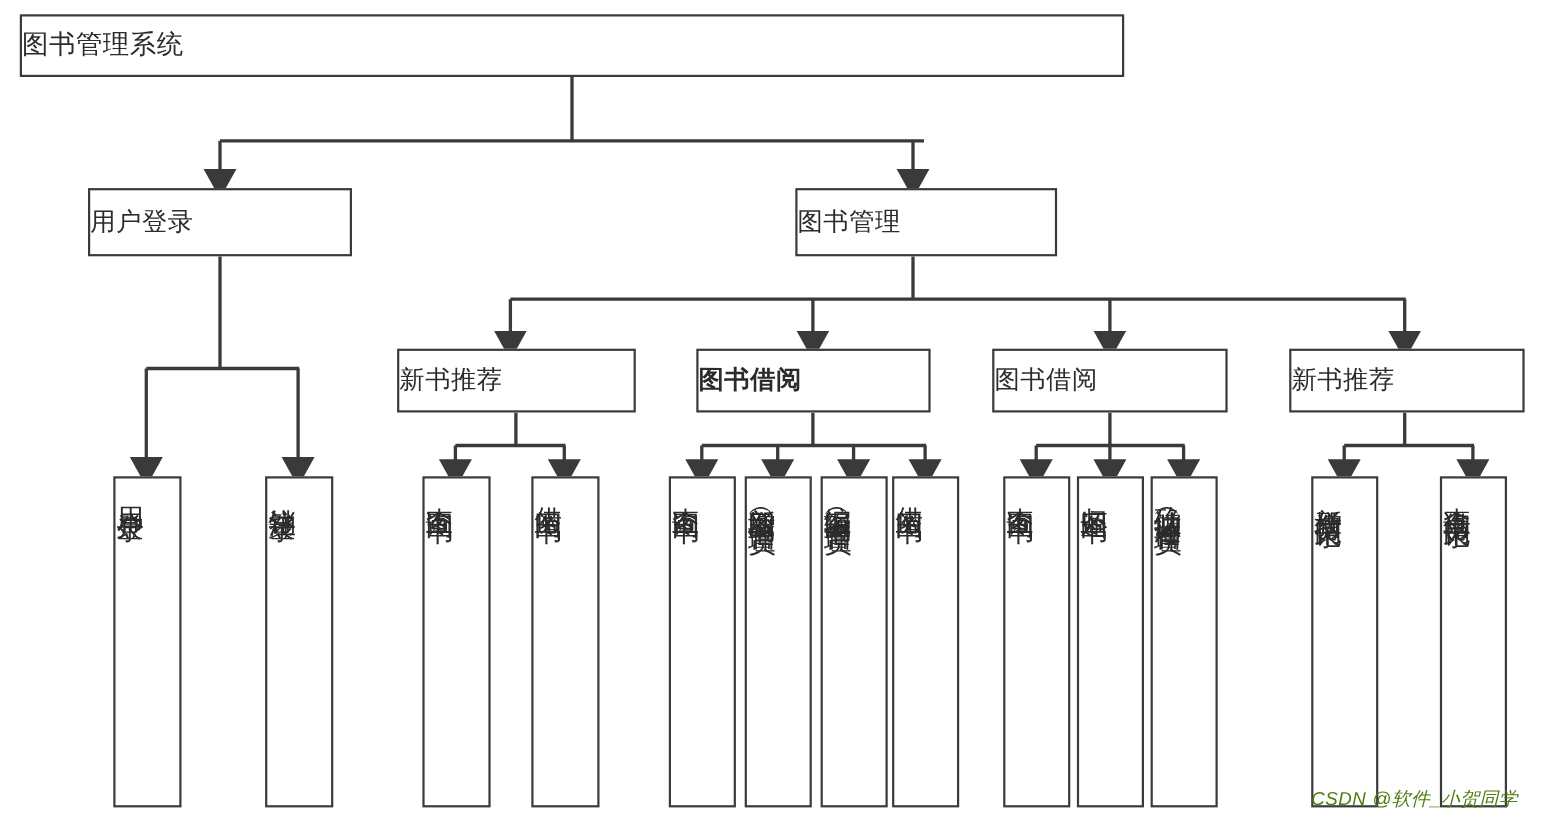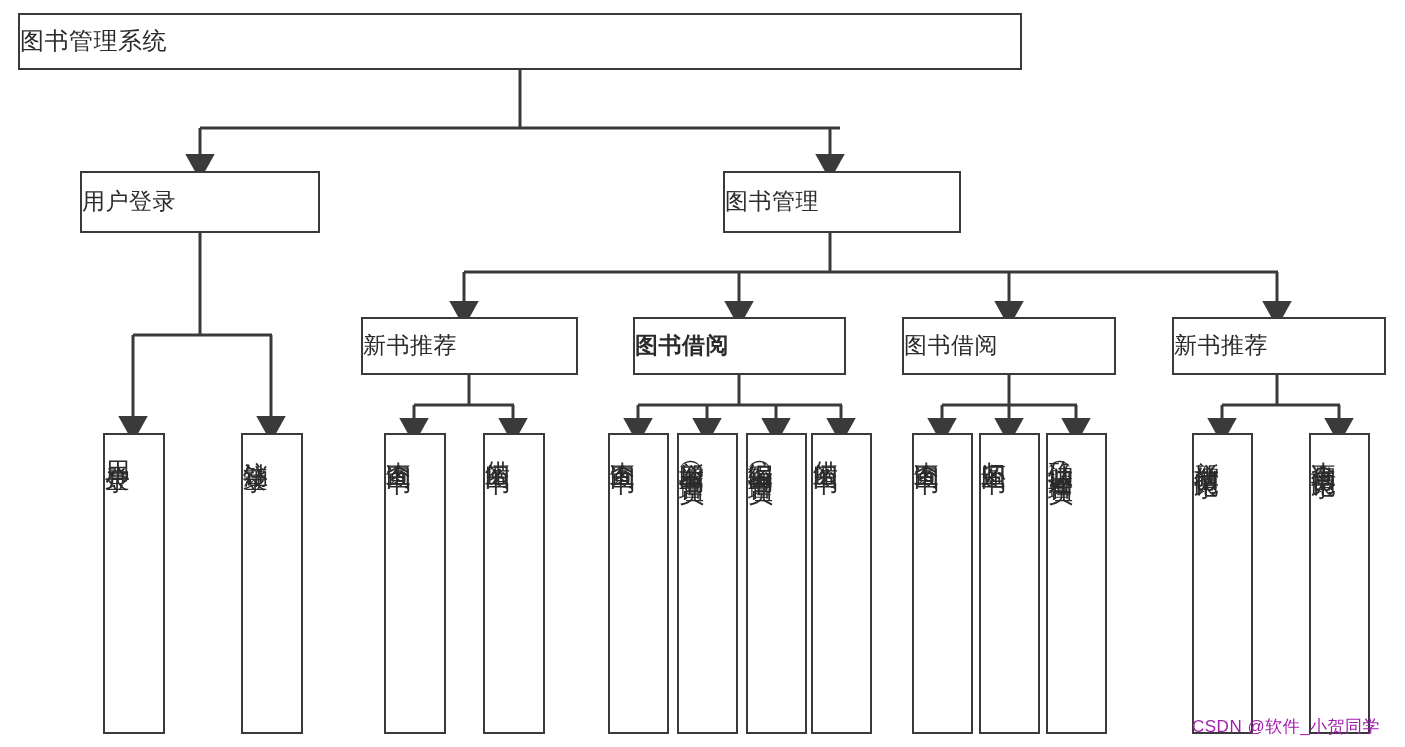--- a/index.html
+++ b/index.html
@@ -57,24 +57,25 @@
   .node.v .label {
     writing-mode: vertical-rl;
     text-orientation: upright;
     font-size: 25px;
     line-height: 1.0;
     letter-spacing: 3px;
   }
   .watermark {
     position: absolute;
     font-size: 17px;
-    color: #a21caf;
+    color: #4d7c0f;
     white-space: nowrap;
     letter-spacing: 0.5px;
     user-select: none;
+    font-style: italic;
   }
 </style>
 </head>
 <body>
 
 <div id="canvas">
 
   <svg id="wires" viewBox="0 0 1405 747">
     <defs>
       <marker id="arrow" markerWidth="12" markerHeight="12" refX="1.5" refY="5" orient="auto" markerUnits="strokeWidth">

